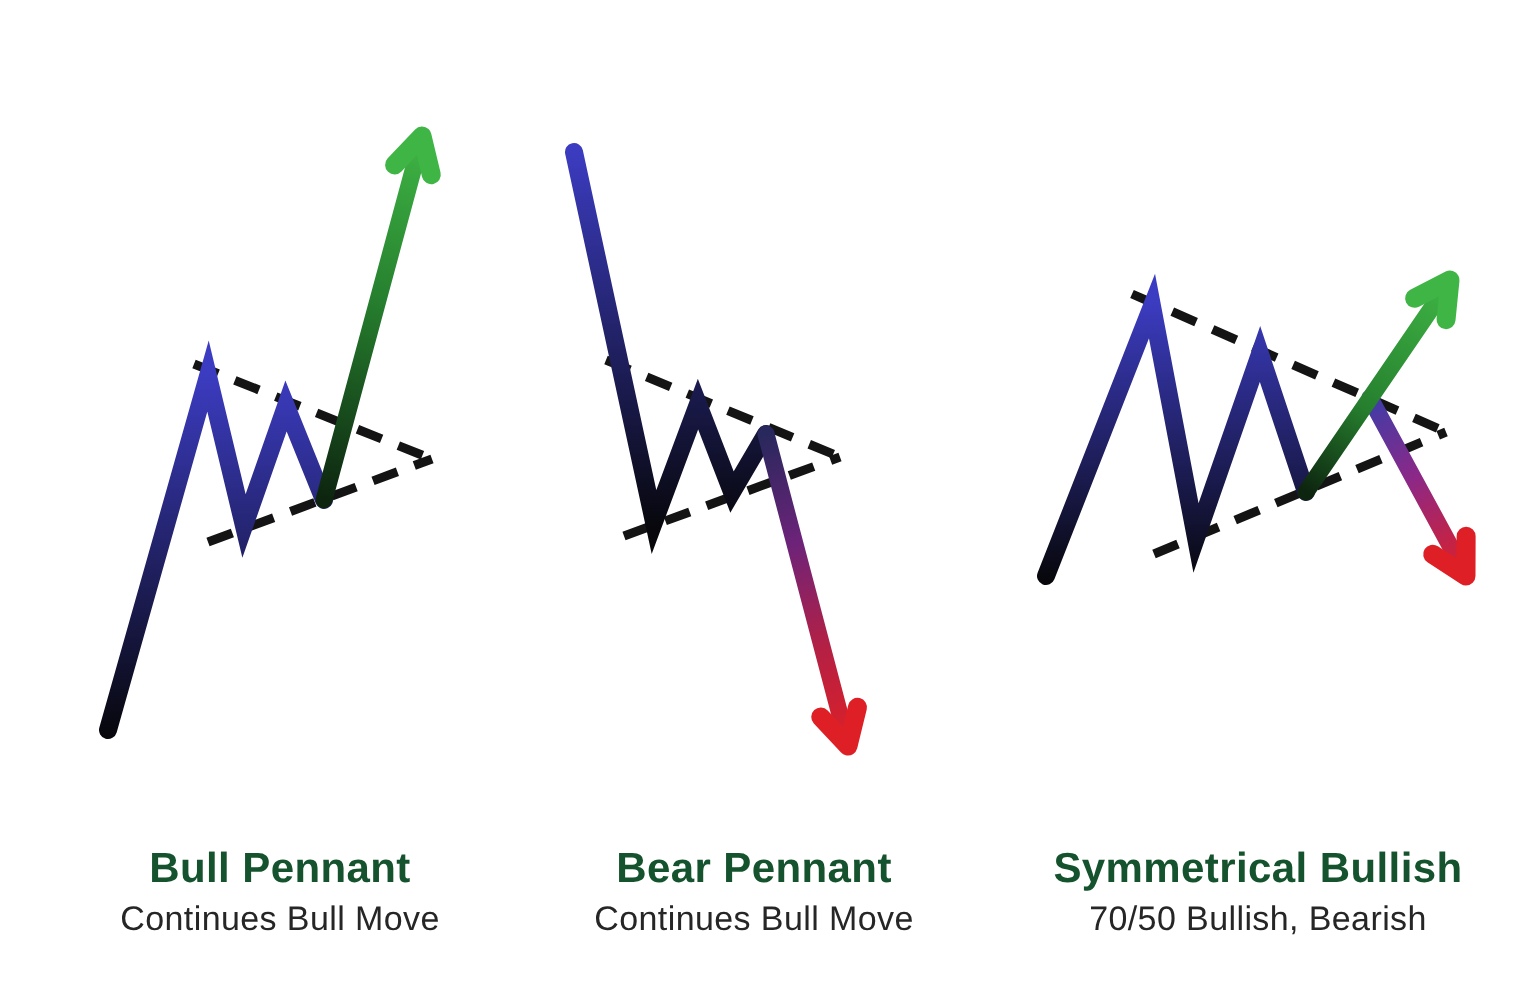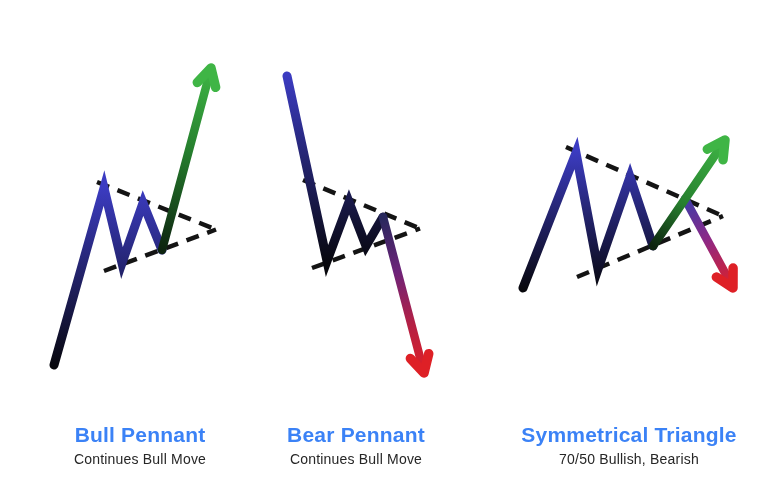--- a/index.html
+++ b/index.html
@@ -23,33 +23,33 @@
   .caption {
     position: absolute;
     top: 422px;
     width: 240px;
     text-align: center;
   }
   .caption .title {
     font-size: 21px;
     font-weight: 700;
     line-height: 25px;
-    color: #3b82f6;
+    color: #14532d;
     letter-spacing: 0.2px;
     text-align: center;
   }
   .caption .subtitle {
-    font-size: 14px;
+    font-size: 17px;
     font-weight: 400;
     line-height: 25px;
     color: #262626;
     letter-spacing: 0.2px;
   }
   .caption-1 { left: 20px; }
-  .caption-2 { left: 236px; }
+  .caption-2 { left: 257px; }
   .caption-3 { left: 509px; }
 </style>
 </head>
 <body>
 
 <div class="canvas">
 
   <svg class="diagram-svg" width="768" height="497" viewBox="0 0 768 497">
     <defs>
 
@@ -123,17 +123,17 @@
     <div class="title">Bull Pennant</div>
     <div class="subtitle">Continues Bull Move</div>
   </div>
 
   <div class="caption caption-2">
     <div class="title">Bear Pennant</div>
     <div class="subtitle">Continues Bull Move</div>
   </div>
 
   <div class="caption caption-3">
-    <div class="title">Symmetrical Triangle</div>
+    <div class="title">Symmetrical Bullish</div>
     <div class="subtitle">70/50 Bullish, Bearish</div>
   </div>
 
 </div>
 
 </body></html>

